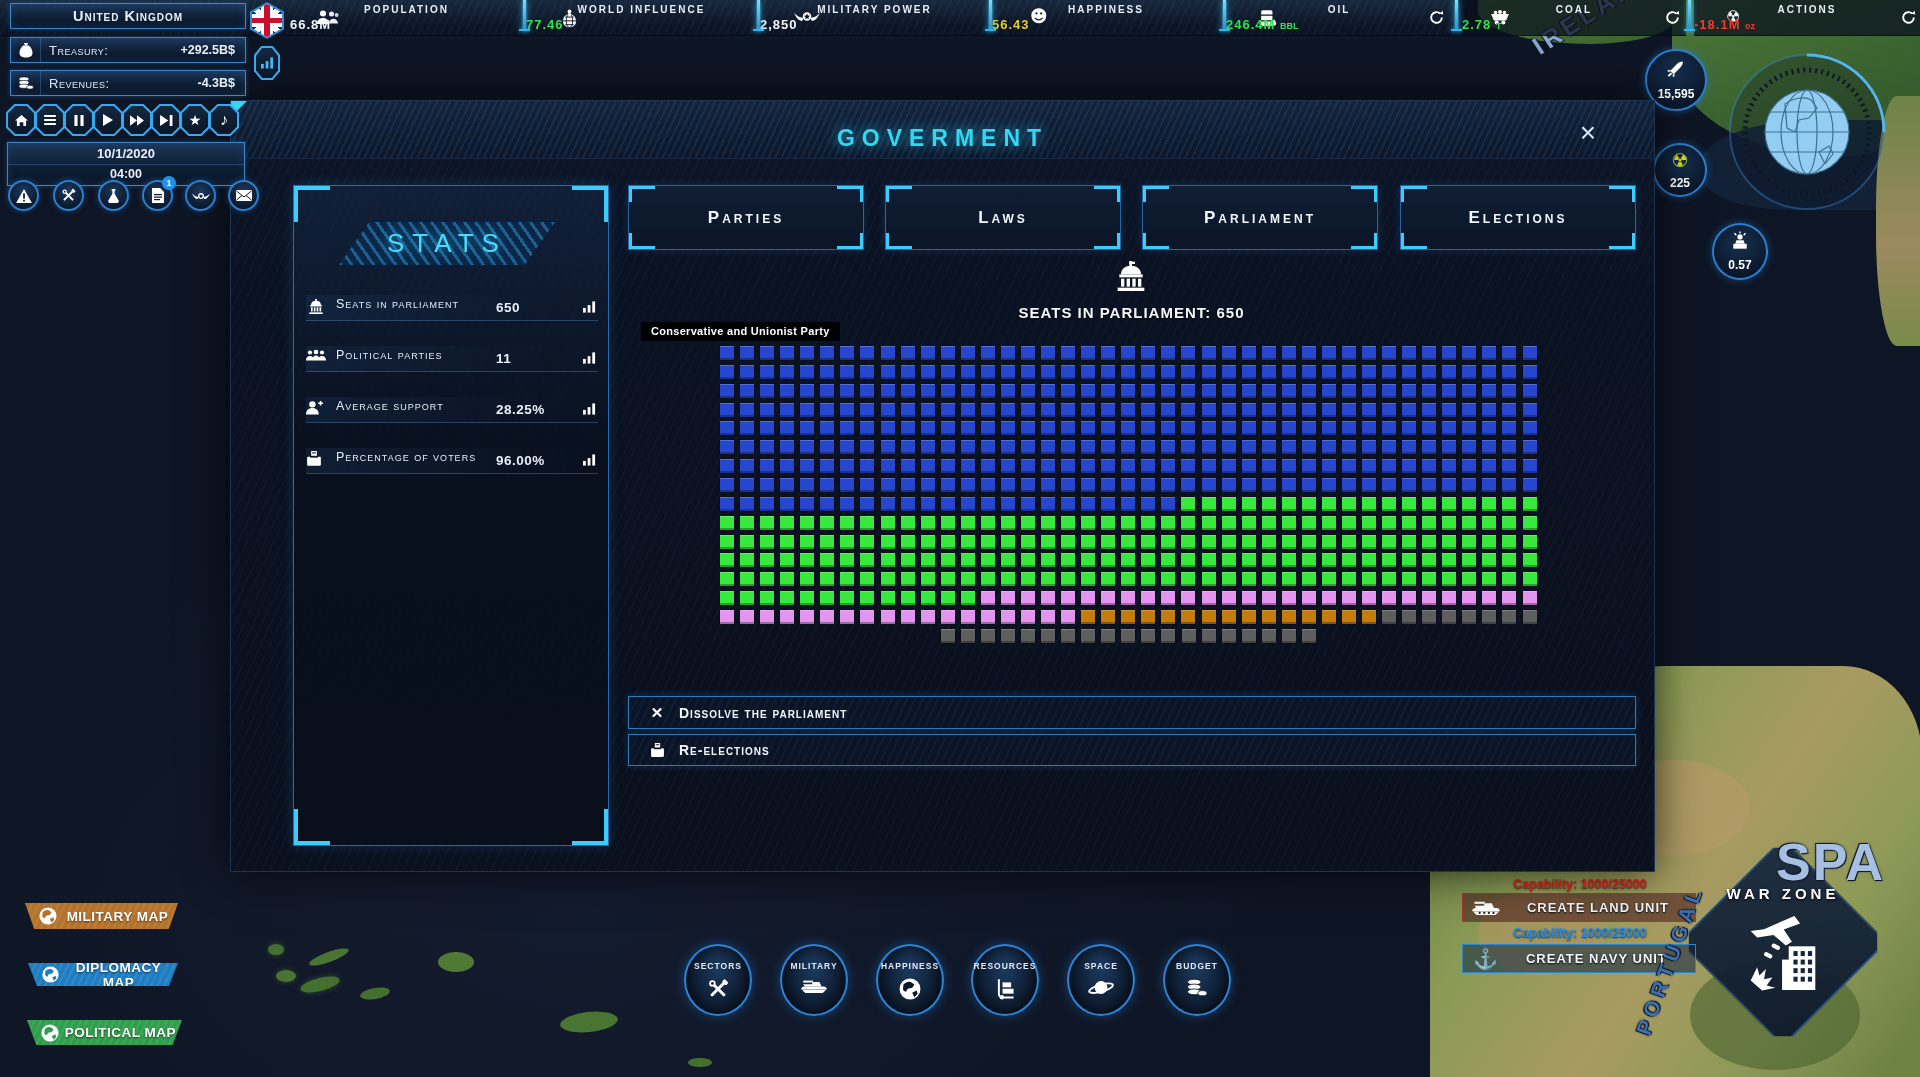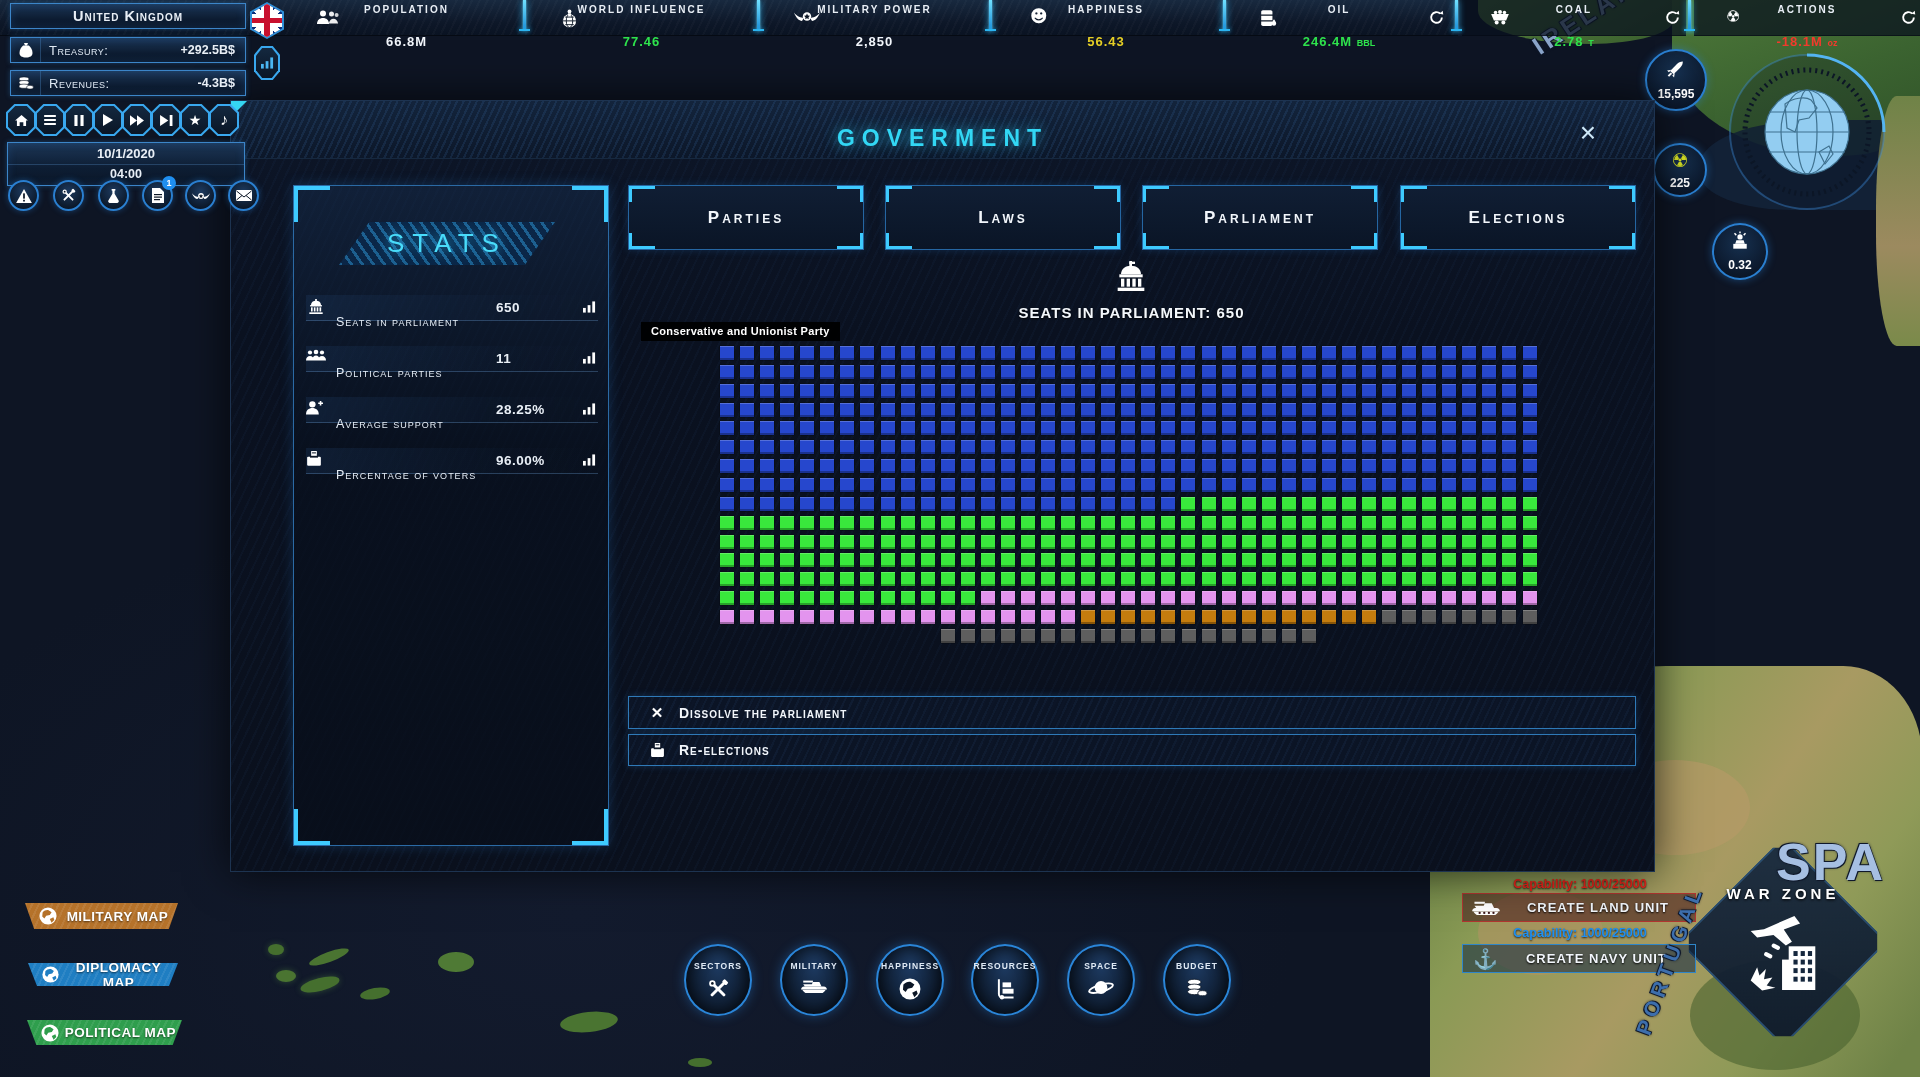--- a/index.html
+++ b/index.html
@@ -17,21 +17,21 @@
  text-shadow:0 0 3px #10192b,1px 1px 0 #10192b,-1px -1px 0 #10192b;pointer-events:none}
 #spain-label{font-size:52px;letter-spacing:2px;color:#a6bfe2;z-index:4}
 #ireland-label{font-size:25px;letter-spacing:4px;transform:rotate(-33deg);z-index:1}
 #portugal-label{font-size:21px;letter-spacing:5px;transform:rotate(-70deg);color:rgba(72,132,205,.8);z-index:6;pointer-events:none}
 
 #topbar{position:absolute;left:0;top:0;width:1458px;height:36px;z-index:10;
  background:repeating-linear-gradient(115deg,rgba(255,255,255,.025) 0 2px,transparent 2px 7px),
  linear-gradient(180deg,#18293f,#0d1728 65%,#0a1322);border-bottom:1px solid #050a13}
 .tpanel{position:absolute;top:0;height:36px;z-index:11}
 .tpanel .lbl{position:absolute;top:4px;left:0;right:0;text-align:center;font-size:10px;font-weight:bold;letter-spacing:2px;color:#e8eef5}
-.tpanel .val{position:absolute;top:34px;left:0;right:0;text-align:center;font-size:13px;font-weight:bold;letter-spacing:1px}
+.tpanel .val{position:absolute;top:17px;left:0;right:0;text-align:left;font-size:13px;font-weight:bold;letter-spacing:1px}
 .tpanel .unit{font-size:9px;letter-spacing:0}
 .ticon{position:absolute;top:9px}
 .trefresh{position:absolute;top:10px}
 .tglass{background:rgba(8,16,30,.74);border-bottom:1px solid rgba(5,10,20,.6)}
 .tdivider{position:absolute;top:0;width:3px;height:30px;z-index:12;
  background:linear-gradient(180deg,#6fe0ff,#1d8fd8);box-shadow:0 0 7px #2bb4f0,0 0 2px #9ae8ff}
 .tdivider::after{content:"";position:absolute;left:-4px;top:29px;width:11px;height:2px;background:#2bb4f0;box-shadow:0 0 4px #2bb4f0}
 
 .hudbox{position:absolute;border:1px solid #3c85c8;z-index:11;
  background:linear-gradient(180deg,#1c3656,#0d1d33 60%,#0b1728);box-shadow:0 0 5px rgba(50,140,220,.35), inset 0 0 8px rgba(40,110,190,.25)}
@@ -92,21 +92,21 @@
  box-shadow:0 0 12px rgba(40,130,220,.25)}
 #stats-title{position:absolute;left:45px;top:36px;width:216px;height:43px;
  clip-path:polygon(14% 0,100% 0,86% 100%,0 100%);
  background:repeating-linear-gradient(55deg,rgba(40,150,220,.55) 0 3px,rgba(10,40,75,.85) 3px 9px);
  display:flex;align-items:center;justify-content:center;
  font-size:26px;letter-spacing:8px;color:#49dcfa;text-shadow:0 0 14px #2bb8f0;box-shadow:0 0 16px rgba(43,184,240,.45)}
 .stat-row{position:absolute;left:12px;width:292px;height:26px;
  border-bottom:1px solid rgba(100,150,200,.35);
  background:linear-gradient(90deg,rgba(30,60,100,.3),rgba(30,60,100,.05) 70%,transparent)}
 .stat-row .sic{position:absolute;left:0;top:3px}
-.stat-row .slbl{position:absolute;left:30px;top:20px;font-size:12.5px;letter-spacing:1px;font-variant:small-caps;color:#e5edf6}
+.stat-row .slbl{position:absolute;left:30px;top:2px;font-size:12.5px;letter-spacing:1px;font-variant:small-caps;color:#e5edf6}
 .stat-row .sval{position:absolute;left:190px;top:5px;font-size:13.5px;font-weight:bold;letter-spacing:.5px}
 .stat-row .schart{position:absolute;right:2px;top:6px}
 
 #capitol-big{position:absolute;left:880px;top:158px}
 #seats-heading{position:absolute;left:489px;top:203px;width:823px;text-align:center;
  font-size:15px;font-weight:bold;letter-spacing:1px;color:#f4f8fc;text-shadow:0 1px 2px #000}
 #seat-tooltip{position:absolute;left:410px;top:221px;background:rgba(0,0,0,.92);color:#fff;
  font-size:11px;font-weight:bold;padding:3px 10px 4px;letter-spacing:.3px}
 #parliament-grid{position:absolute;left:489px;top:245px;width:823px;height:302px}
 .seat-row{display:flex;gap:6.07px;height:14px;margin-bottom:4.86px}
@@ -270,21 +270,21 @@
     <span class="iic" style="top:6px">
       <svg width="24" height="20" viewBox="0 0 20 16" fill="#fff">
           <circle cx="10" cy="4.6" r="2.2"></circle>
           <path d="M7 7.4h6l1 2.8H6z"></path>
           <rect x="4.4" y="10.4" width="11.2" height="4"></rect>
           <g stroke="#fff" stroke-width="1.2">
             <path d="M5.4 1.6l1.5 1.5M14.6 1.6l-1.5 1.5M10 0v1.6"></path>
           </g>
         </svg>
     </span>
-    <span class="ival" style="top:33px">0.32</span>
+    <span class="ival" style="top:33px">0.57</span>
   </div>
 
   <div id="topbar"></div>
 
   <div class="tpanel" style="left:290px;width:233px">
     <span class="ticon" style="left:26px">
       <svg width="24" height="17" viewBox="0 0 24 16" fill="#fff">
           <circle cx="7" cy="4" r="3"></circle>
           <path d="M1 14.5c0-4 2.8-6 6-6s6 2 6 6z"></path>
           <circle cx="15.5" cy="4.4" r="2.5" opacity=".92"></circle>

